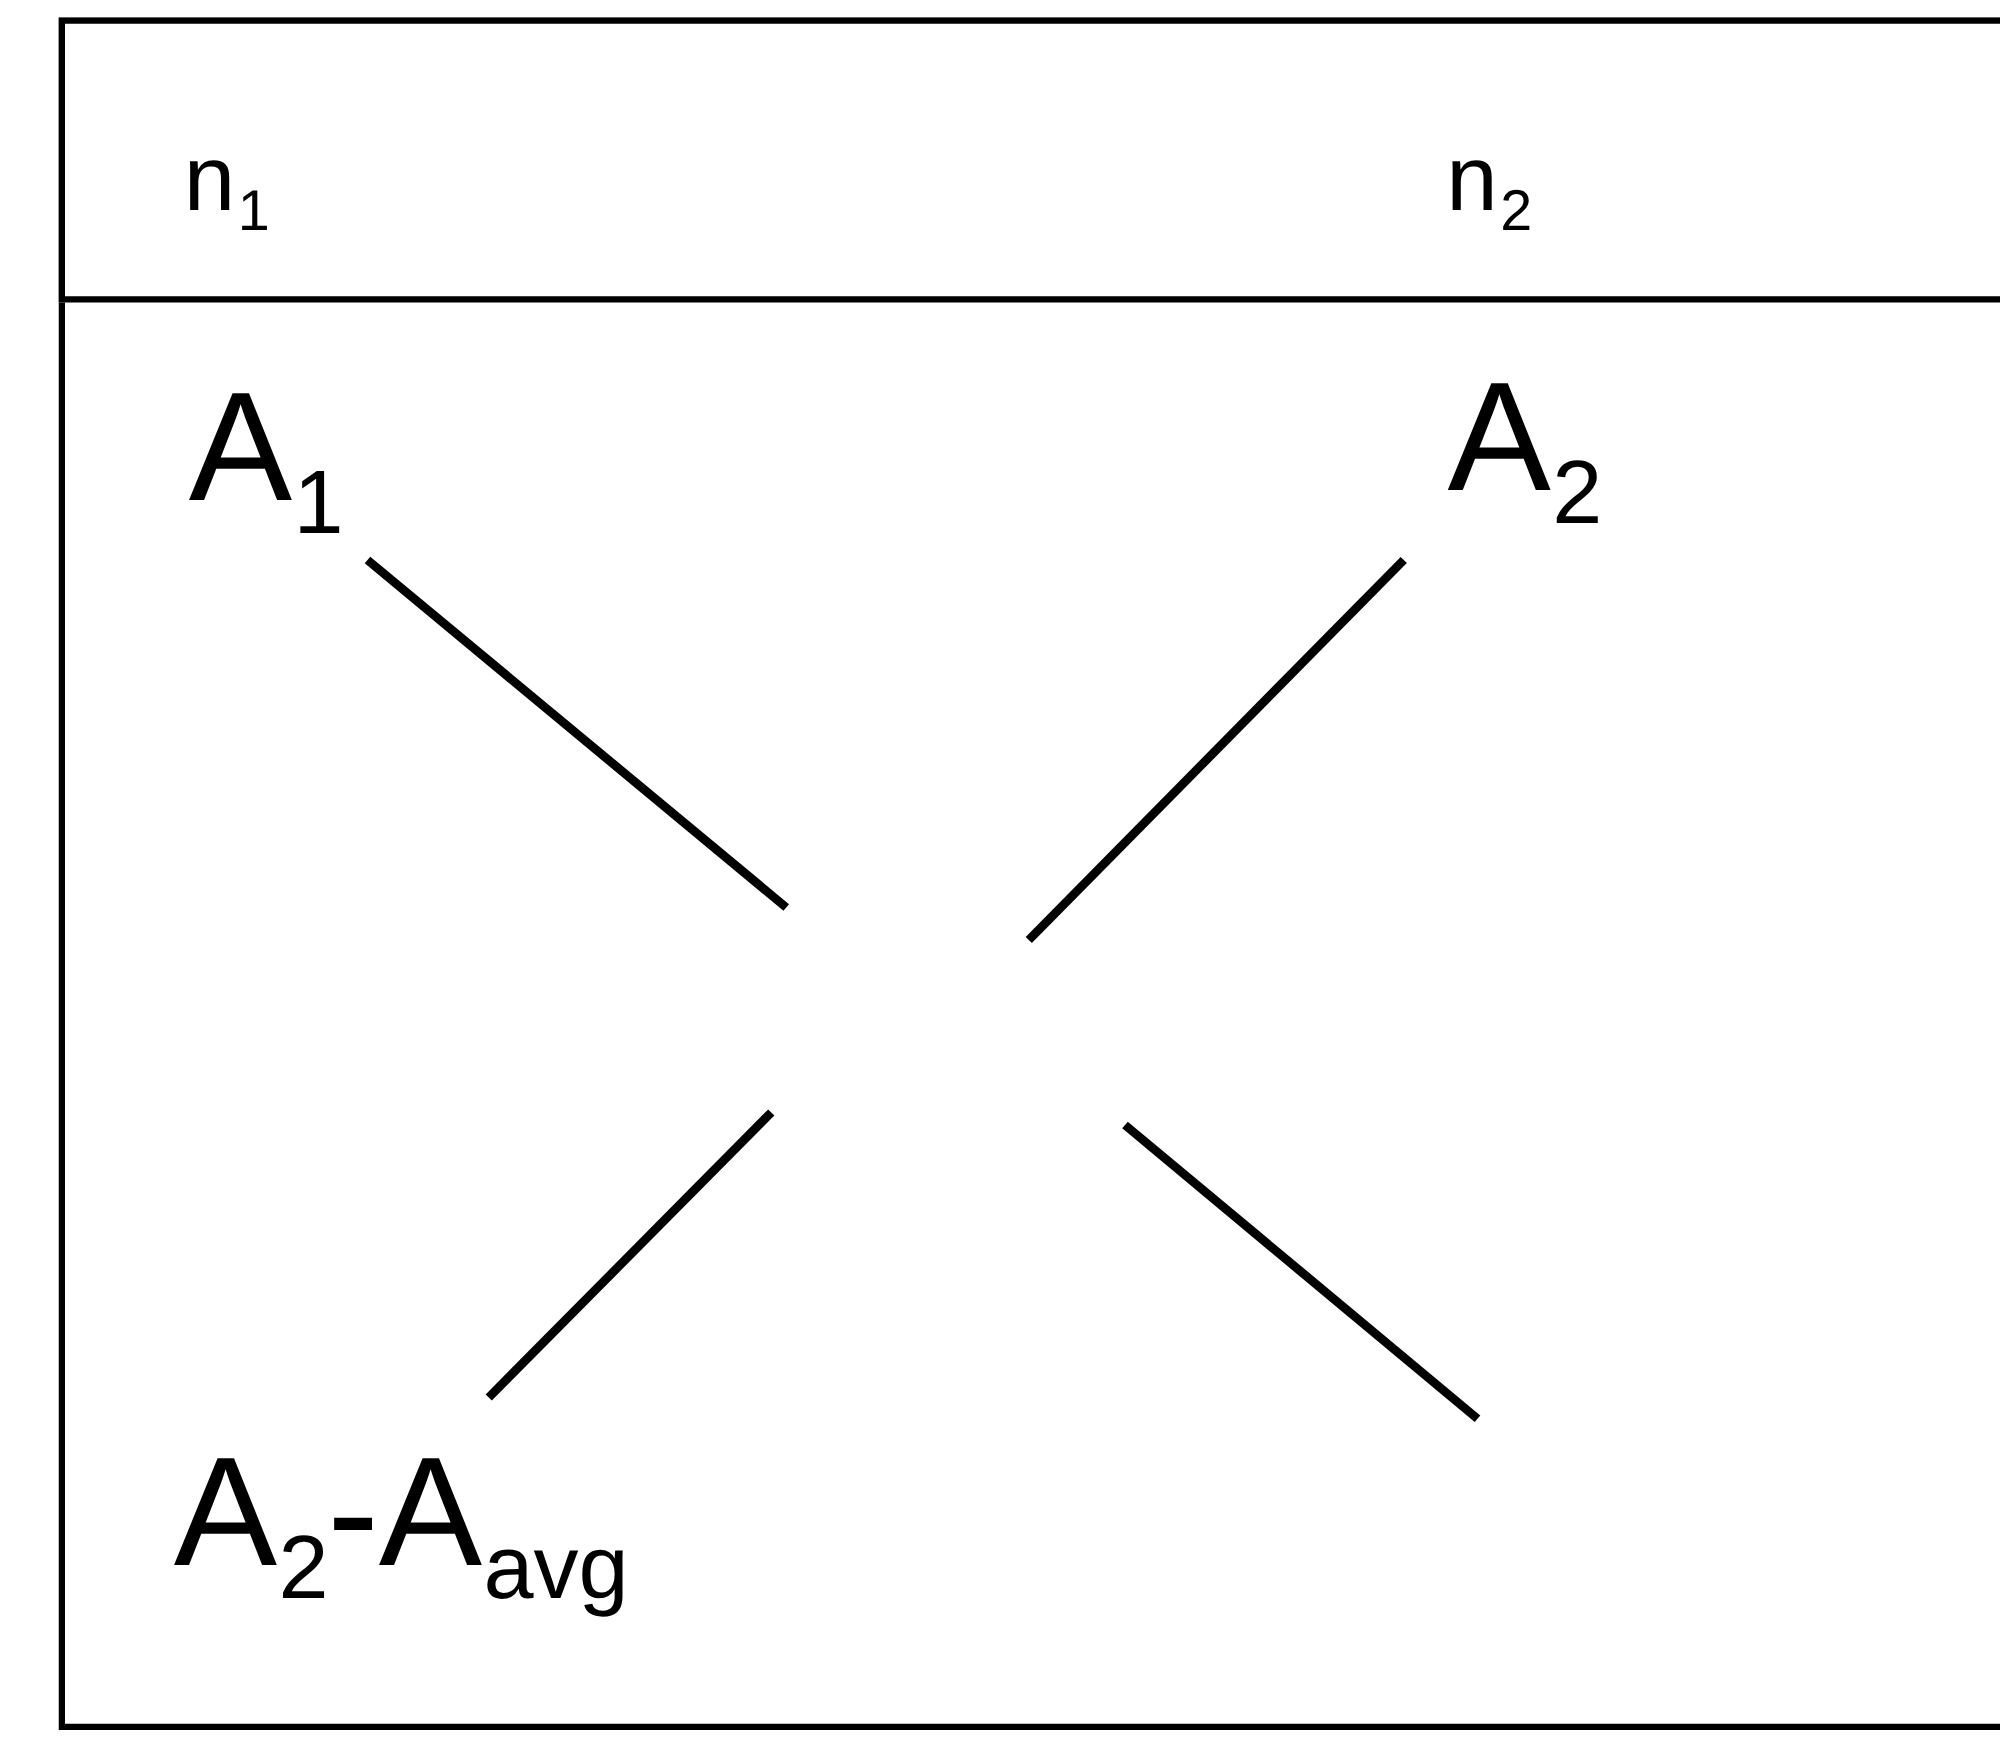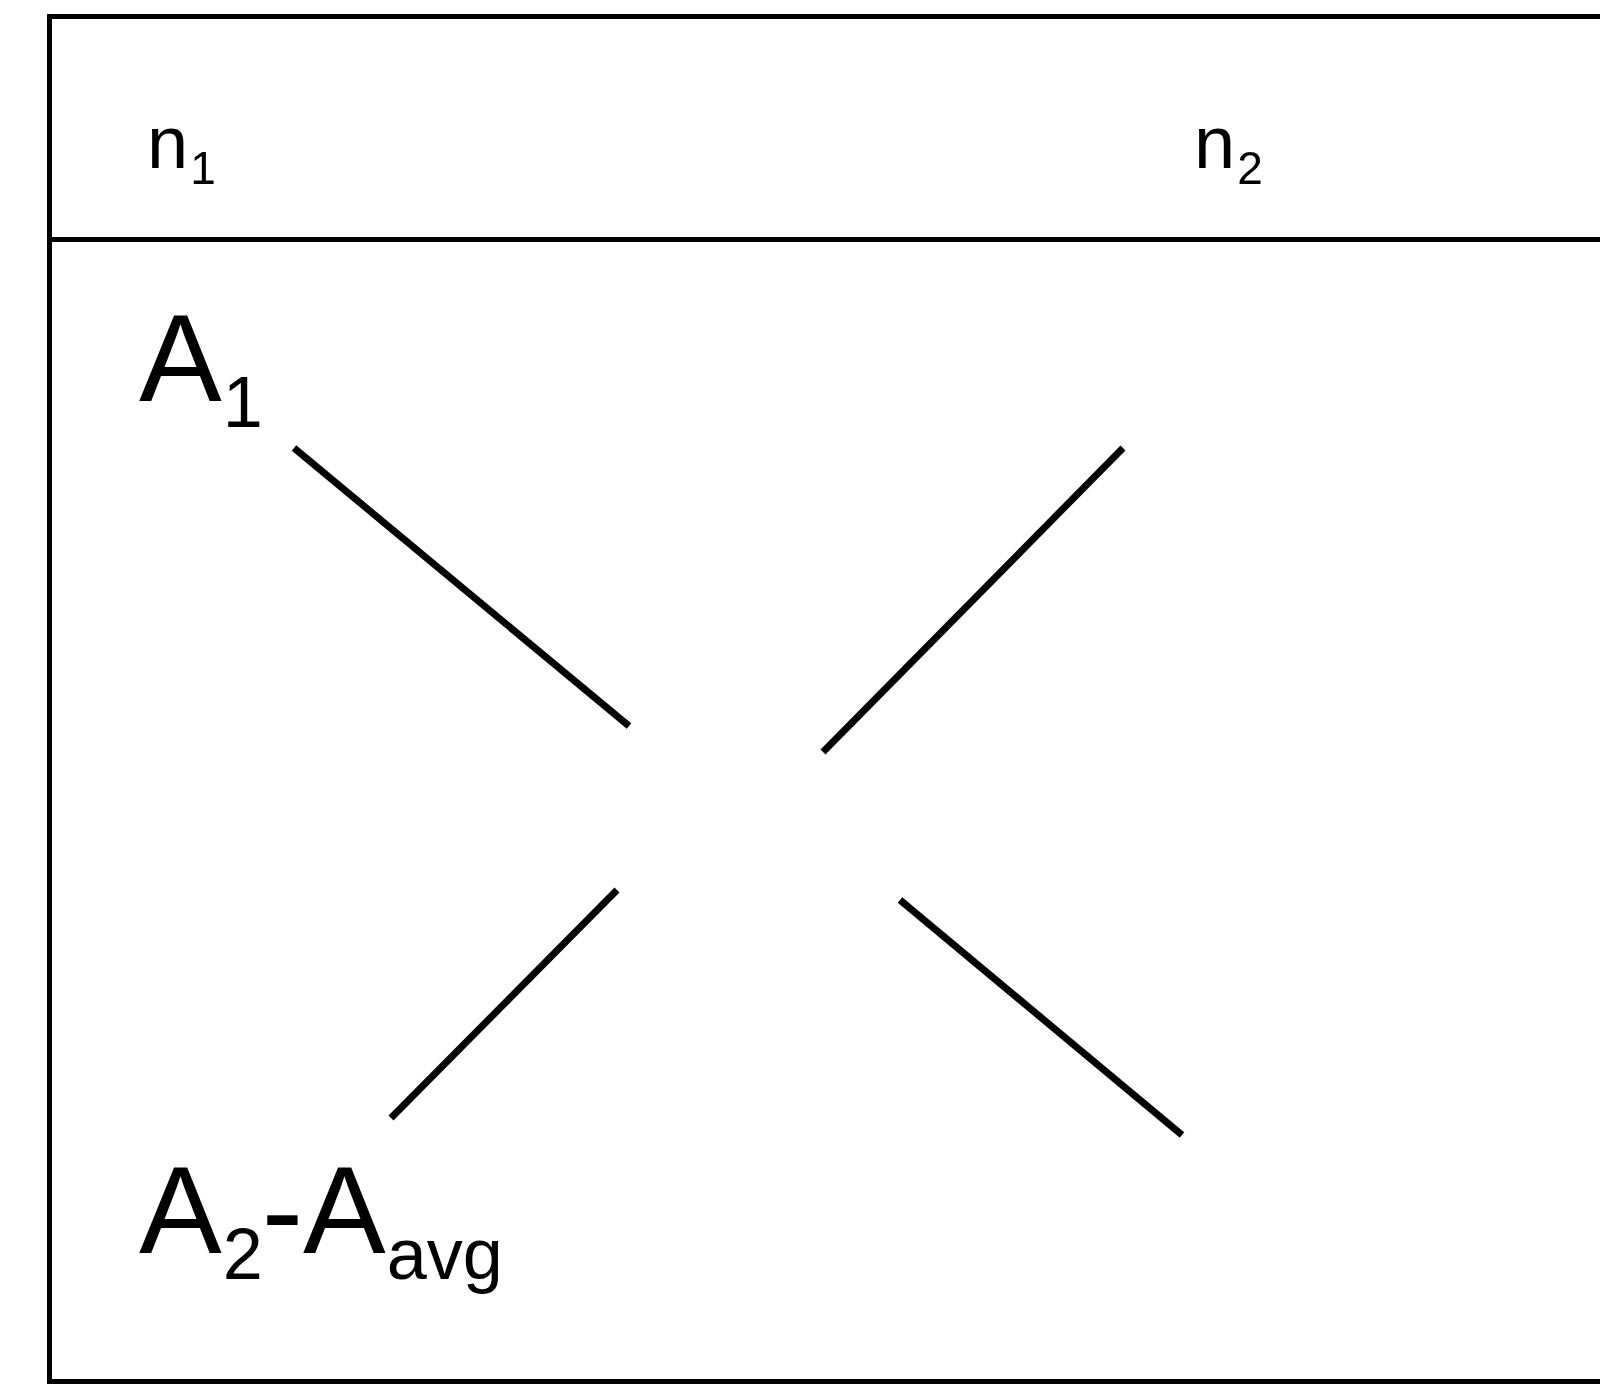--- a/index.html
+++ b/index.html
@@ -56,33 +56,33 @@
     font-size: 74px;
   }
   .n-label .sub {
     font-size: 46px;
     vertical-align: baseline;
     position: relative;
     top: 16px;
     left: 2px;
   }
   #label-n1 { left: 108px; top: 106px; }
-  #label-n2 { left: 1155px; top: 106px; }
+  #label-n2 { left: 1118px; top: 106px; }
 
   
   .a-label {
     font-size: 124px;
   }
   .a-label .sub {
     font-size: 72px;
     position: relative;
     top: 26px;
     left: 1px;
   }
-  #label-a1 { left: 100px; top: 296px; text-align: center; }
+  #label-a1 { left: 112px; top: 296px; text-align: center; }
   #label-a2 { left: 1119px; top: 288px; }
   #label-aavg { left: 617px; top: 746px; }
 
   .expr-label {
     font-size: 124px;
   }
   .expr-label .sub {
     font-size: 72px;
     position: relative;
     top: 26px;
@@ -120,20 +120,23 @@
   </div>
 
   <div class="label n-label" id="label-n2">
     <span>n</span><span class="sub">2</span>
   </div>
 
   <div class="label a-label" id="label-a1">
     <span>A</span><span class="sub">1</span>
   </div>
 
+  <div class="label a-label" id="label-a2">
+    <span>A</span><span class="sub">2</span>
+  </div>
 
 
   <div class="label expr-label" id="label-expr-left">
     <span>A</span><span class="sub">2</span><span>-</span><span>A</span><span class="sub">avg</span>
   </div>
 
 
 </div>
 
 </body></html>

